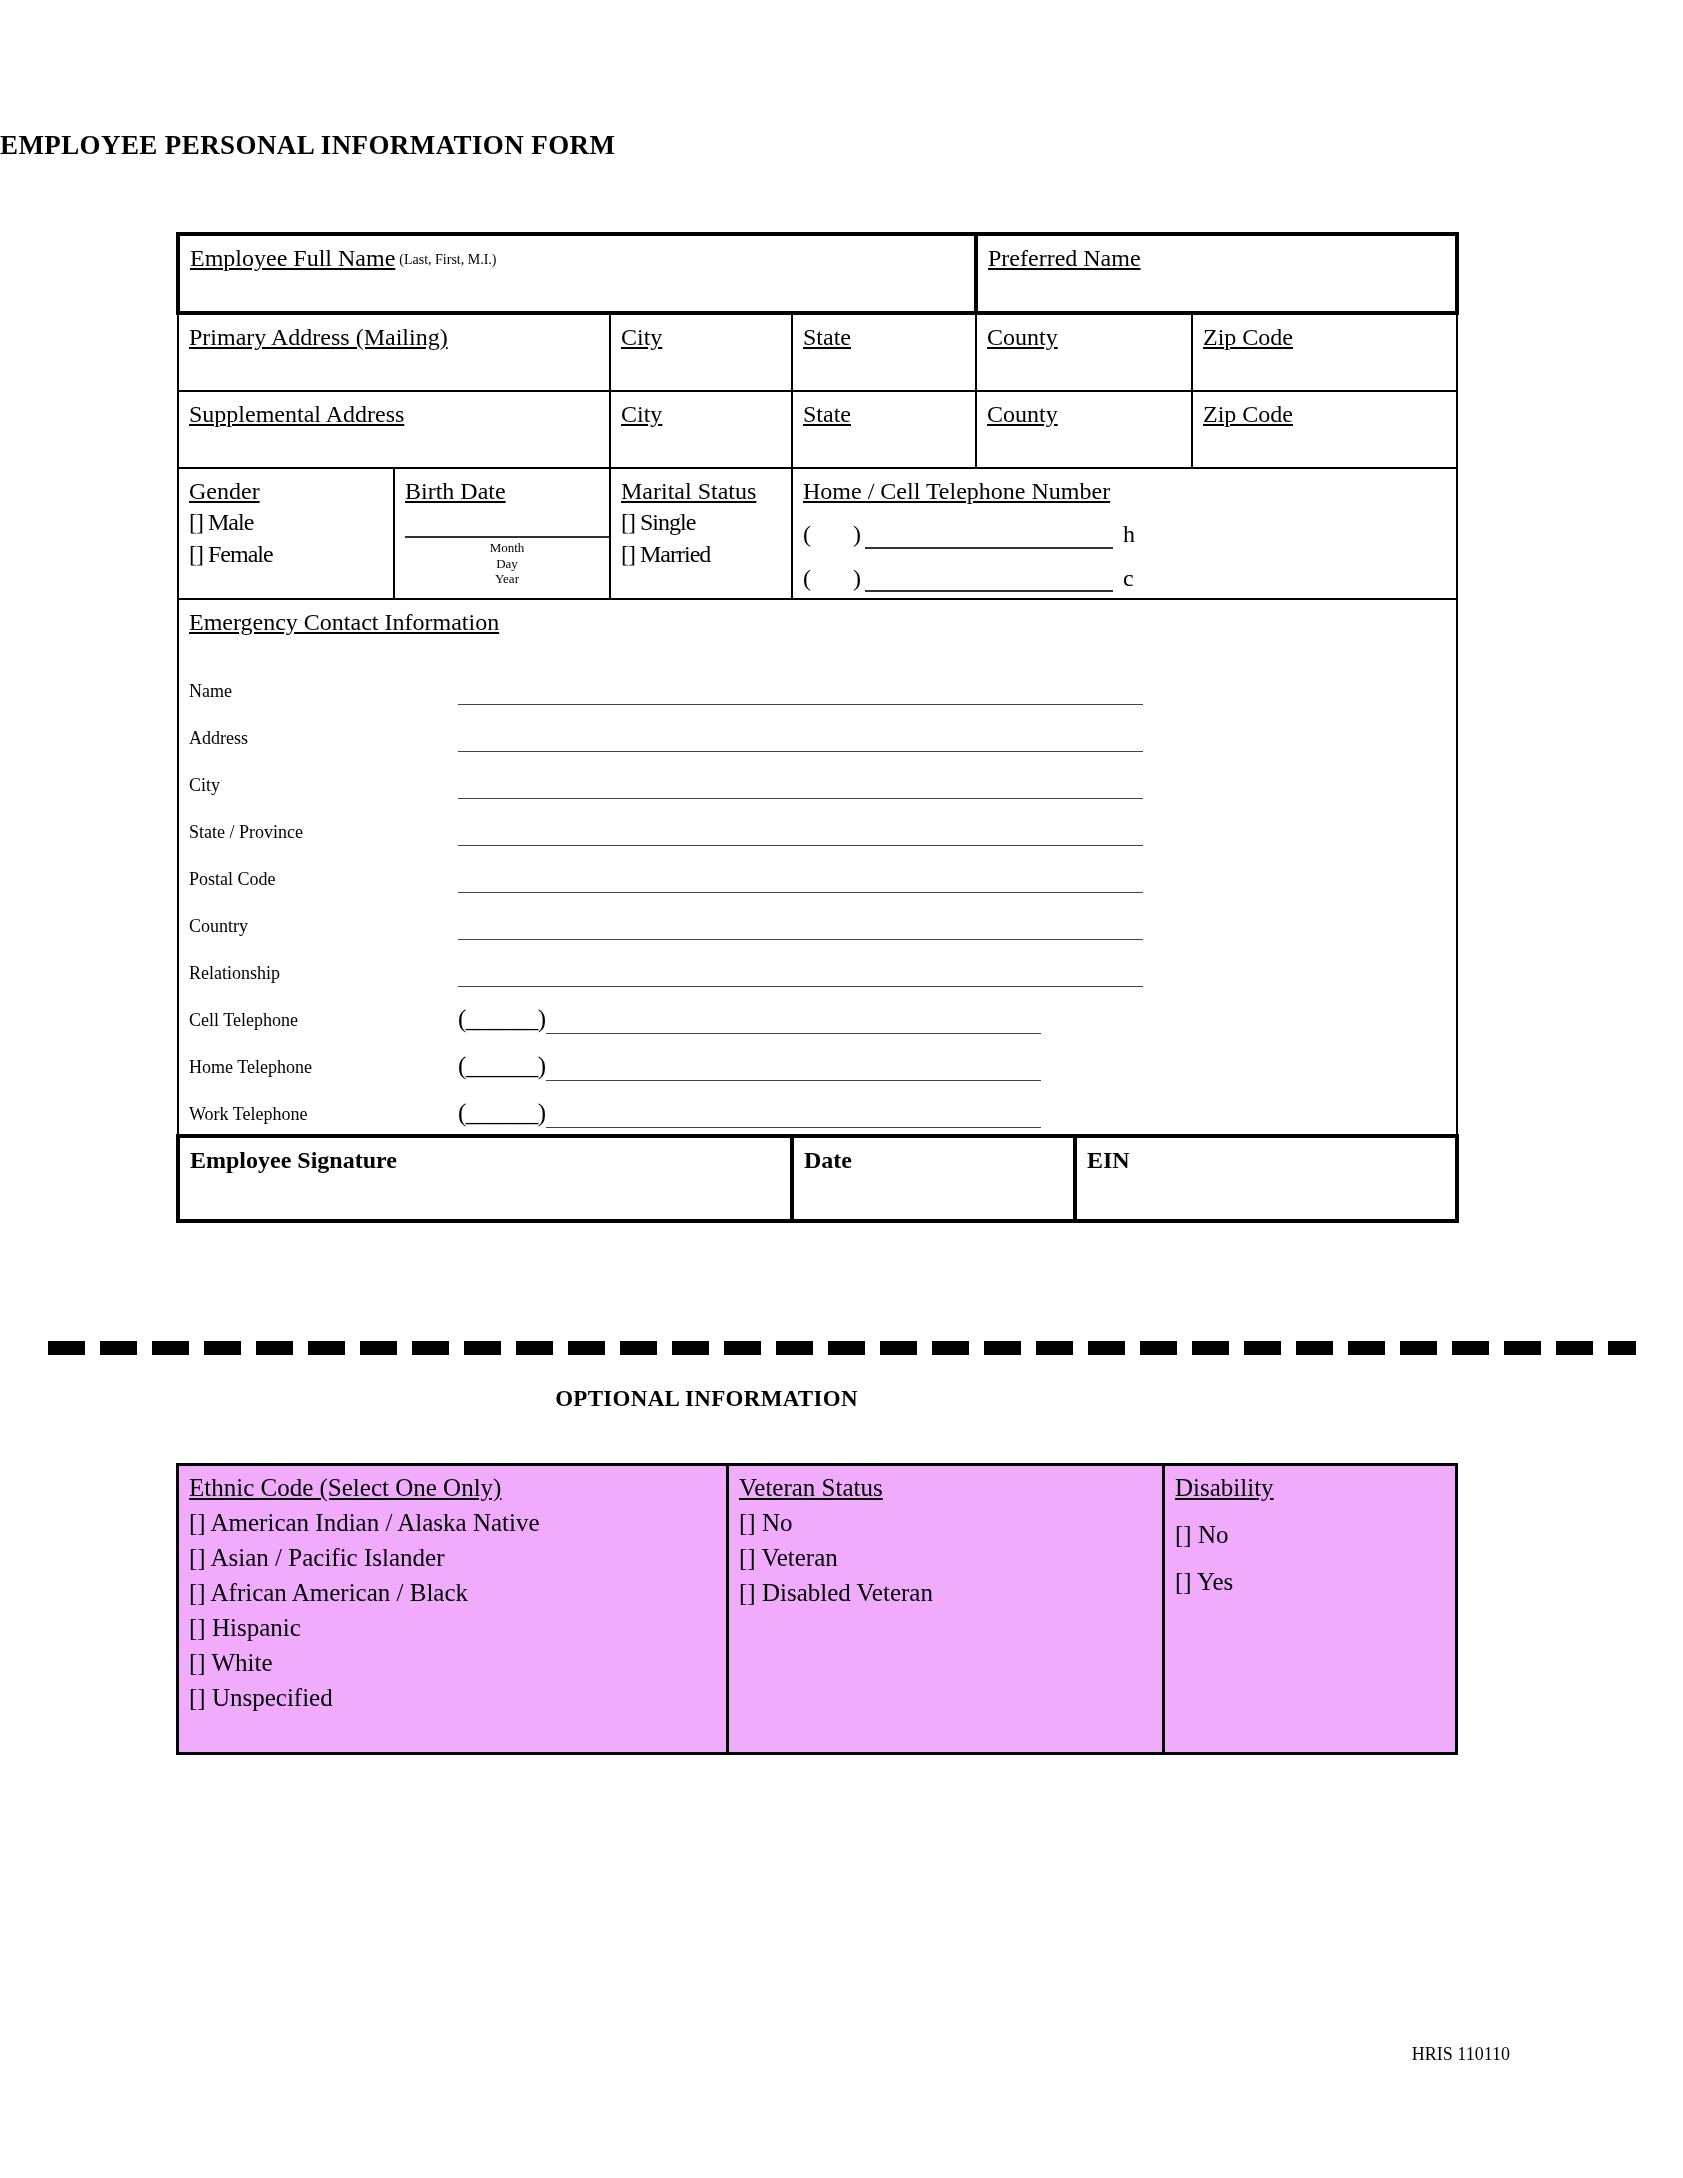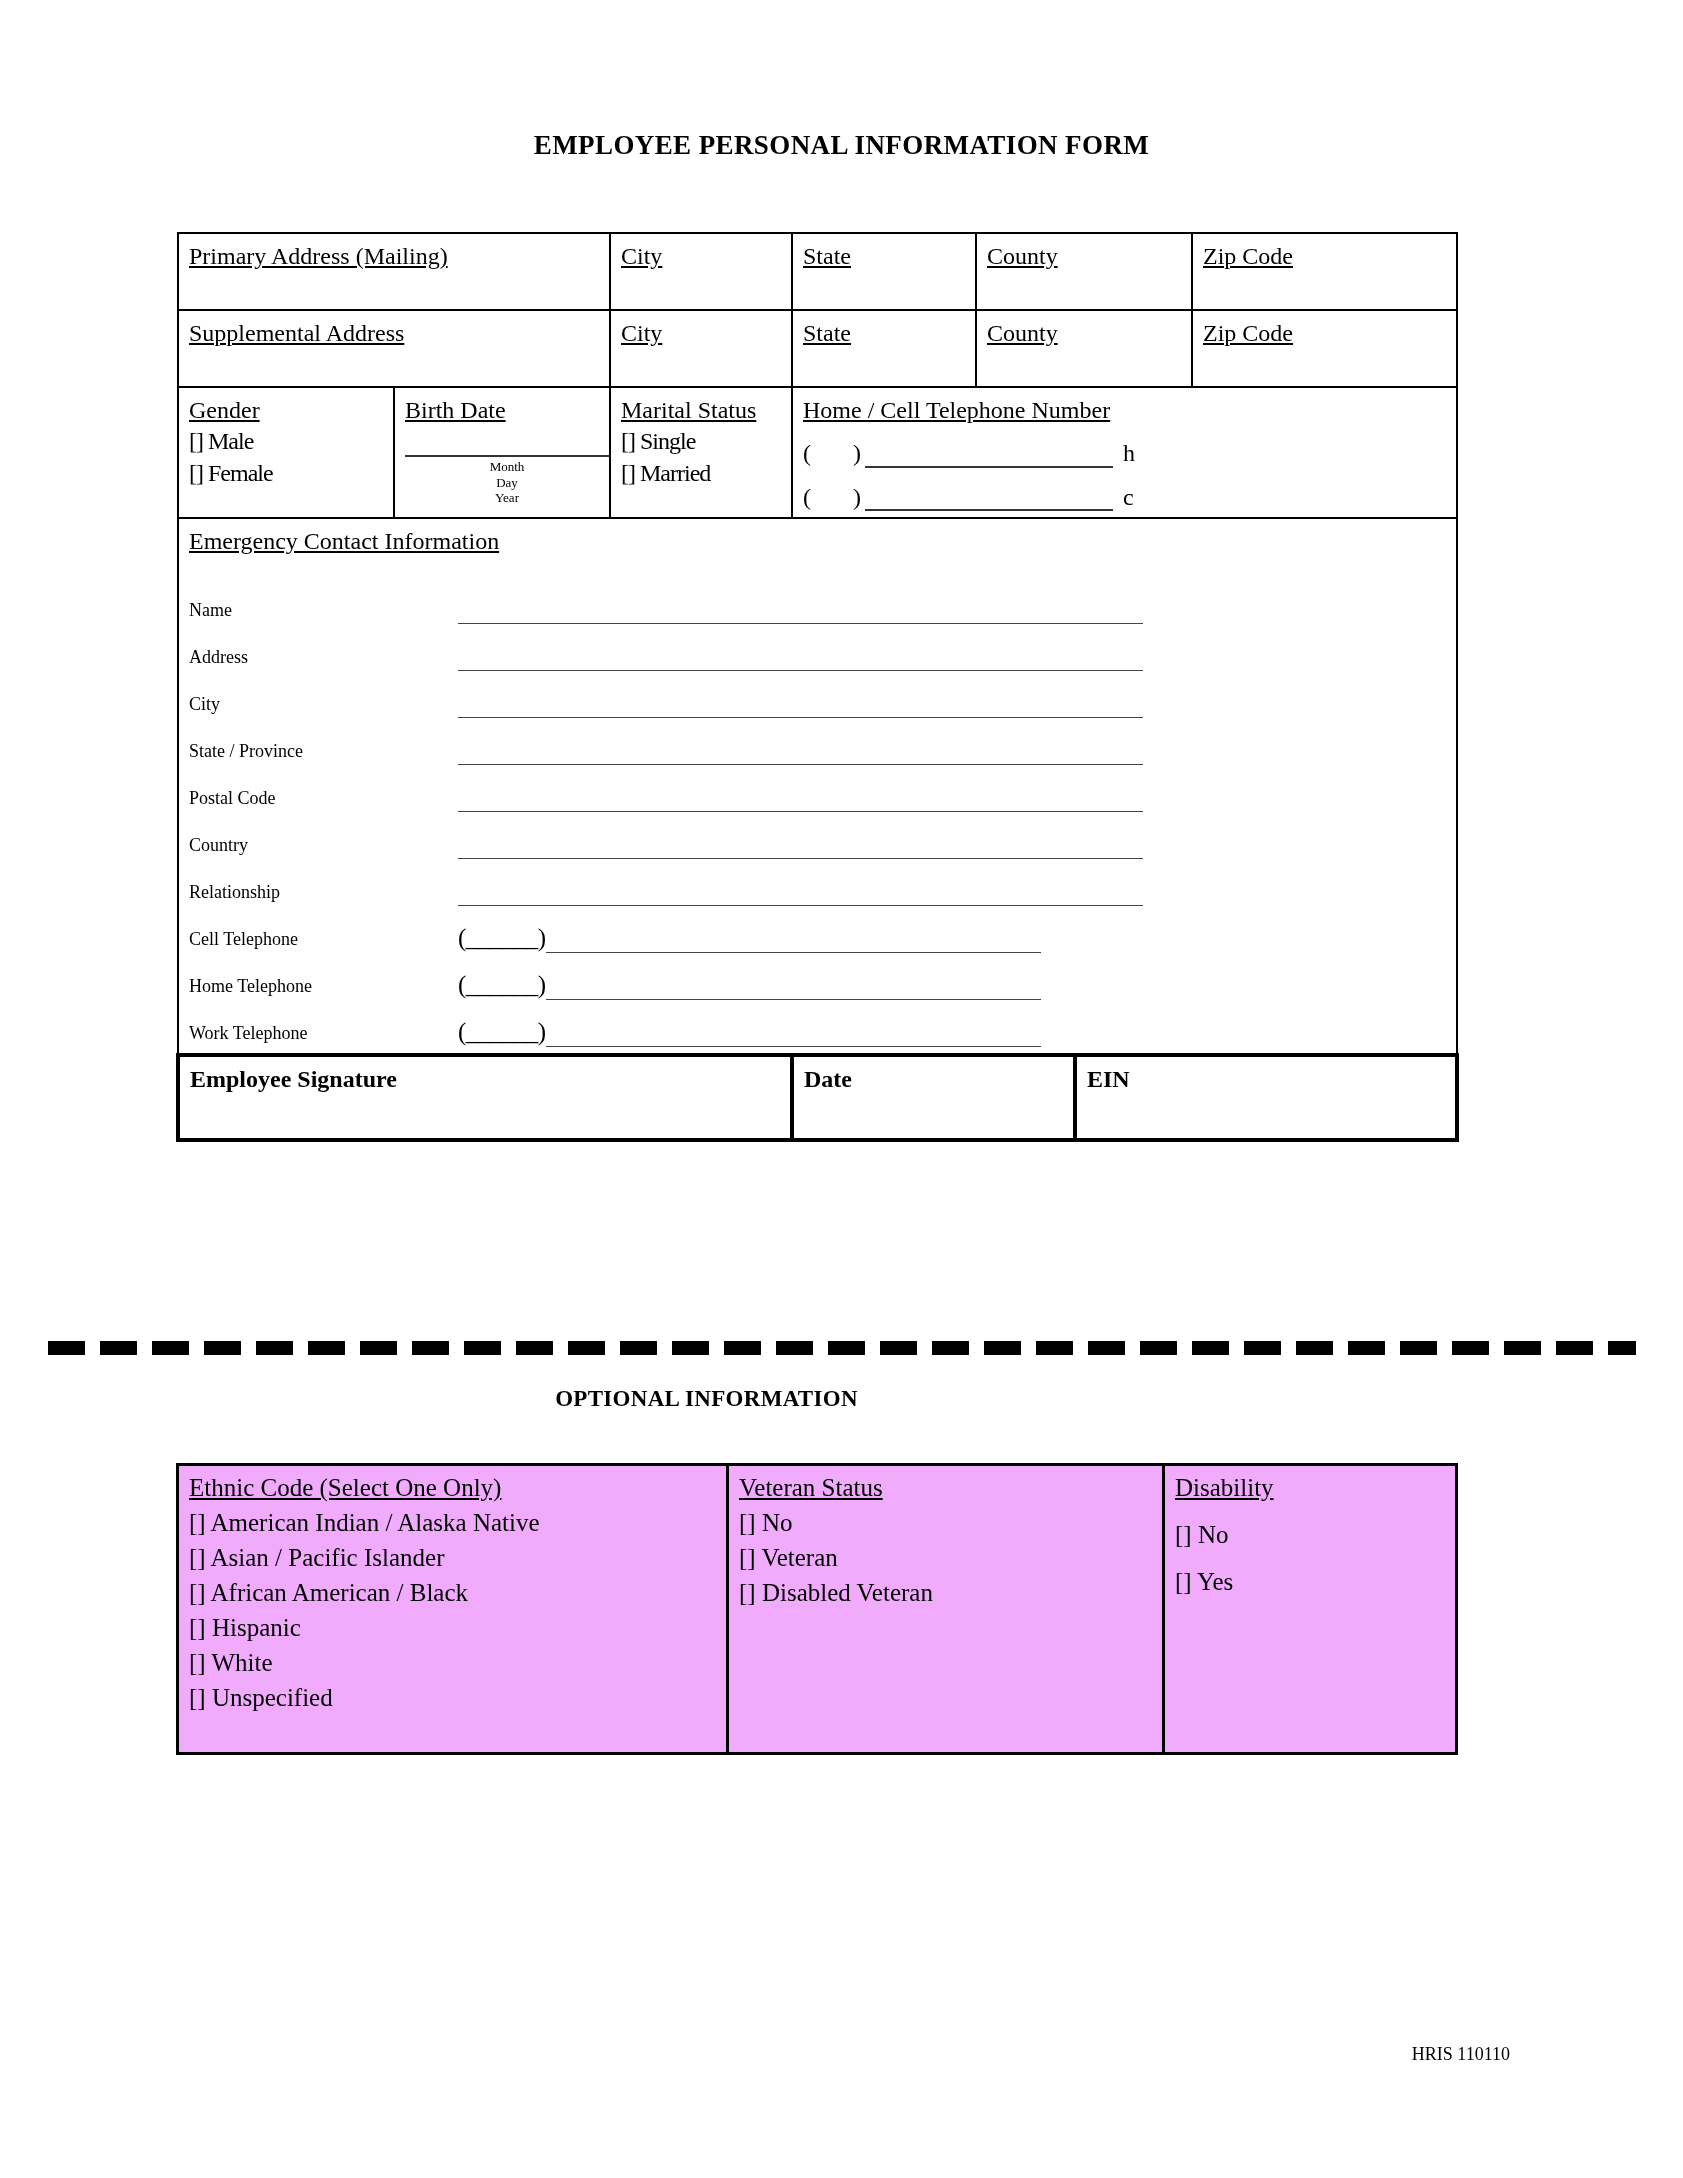--- a/index.html
+++ b/index.html
@@ -22,21 +22,21 @@
     width: 1683px;
     height: 2178px;
   }
 
   
   .form-title {
     position: absolute;
     left: 0;
     top: 130px;
     width: 1683px;
-    text-align: center;
+    text-align: left;
     font-size: 27px;
     font-weight: bold;
     letter-spacing: 0.4px;
   }
 
   
   .main-table {
     position: absolute;
     left: 176px;
     top: 232px;
@@ -247,20 +247,28 @@
       <col style="width:216px">
       <col style="width:216px">
       <col style="width:182px">
       <col style="width:184px">
       <col style="width:99px">
       <col style="width:117px">
       <col style="width:265px">
     </colgroup>
 
     <tbody>
+        <tr>
+      <td class="outer-thick cell-tall" colspan="4">
+        <span class="lbl-u">Employee Full Name</span><span class="lbl-sub">(Last, First, M.I.)</span>
+      </td>
+      <td class="outer-thick cell-tall" colspan="3">
+        <span class="lbl-u">Preferred Name</span>
+      </td>
+    </tr>
 
     <tr>
       <td class="cell-addr" colspan="2">
         <span class="lbl-u">Primary Address (Mailing)</span>
       </td>
       <td class="cell-addr">
         <span class="lbl-u">City</span>
       </td>
       <td class="cell-addr">
         <span class="lbl-u">State</span>

